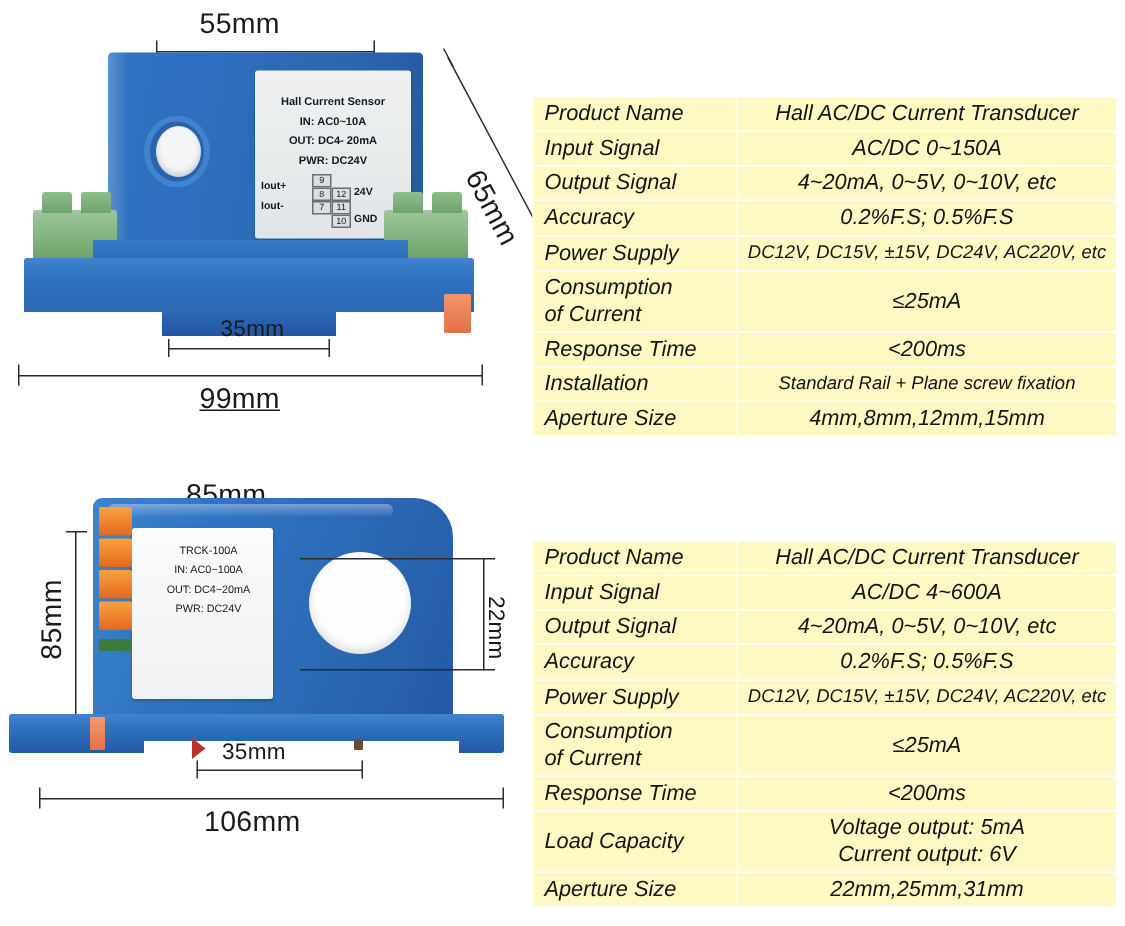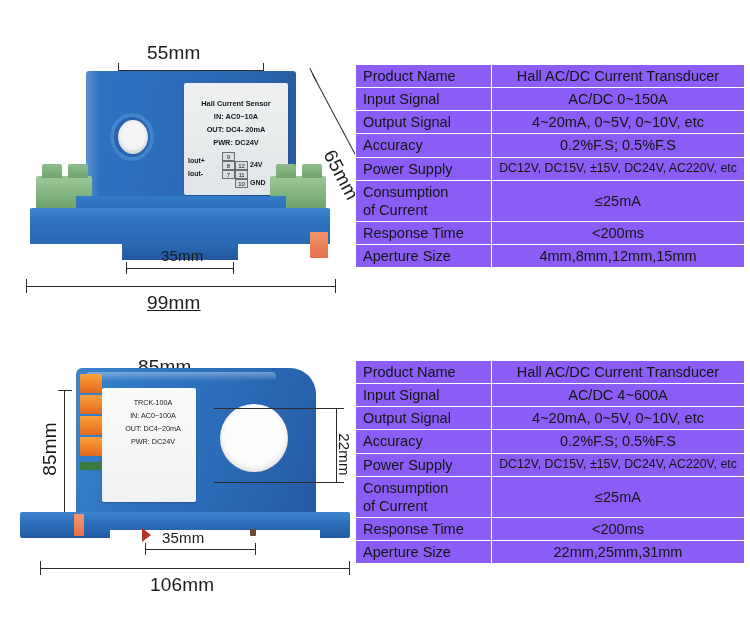--- a/index.html
+++ b/index.html
@@ -19,25 +19,24 @@
     position: absolute;
     left: 0;
     width: 750px;
   }
   #panel-1 { top: 0; height: 300px; }
   #panel-2 { top: 310px; height: 307px; }
 
   
   .figure {
     position: absolute;
-    left: 14px;
+    left: 0;
     top: 0;
     width: 350px;
     height: 100%;
-    margin-top: 36px;
   }
 
   
   .dim {
     position: absolute;
     font-family: "Liberation Sans", sans-serif;
     color: #1a1a1a;
     white-space: nowrap;
     letter-spacing: .2px;
   }
@@ -365,22 +364,23 @@
     border-radius: 1px;
   }
 
   
   .spec-table {
     position: absolute;
     top: 0;
     left: 355px;
     width: 390px;
     border-collapse: collapse;
-    background: #8b5cf6;
+    background: #fef9c3;
     table-layout: fixed;
+    font-style: italic;
   }
   .spec-table td {
     border: 1px solid #ffffff;
     color: #141414;
     padding: 2px 4px;
     vertical-align: middle;
     line-height: 1.25;
   }
   .spec-table td.k {
     width: 124px;
@@ -493,20 +493,24 @@
         </tr>
         <tr>
           <td class="k">Consumption<br>of Current</td>
           <td class="v">≤25mA</td>
         </tr>
         <tr>
           <td class="k">Response Time</td>
           <td class="v">&lt;200ms</td>
         </tr>
         <tr>
+          <td class="k">Installation</td>
+          <td class="v small">Standard Rail + Plane screw fixation</td>
+        </tr>
+        <tr>
           <td class="k">Aperture Size</td>
           <td class="v">4mm,8mm,12mm,15mm</td>
         </tr>
       </tbody>
   </table>
 </div>
 
 <div class="panel" id="panel-2">
 
   <div class="figure">
@@ -586,18 +590,22 @@
         </tr>
         <tr>
           <td class="k">Consumption<br>of Current</td>
           <td class="v">≤25mA</td>
         </tr>
         <tr>
           <td class="k">Response Time</td>
           <td class="v">&lt;200ms</td>
         </tr>
         <tr>
+          <td class="k">Load Capacity</td>
+          <td class="v">Voltage output: 5mA<br>Current output: 6V</td>
+        </tr>
+        <tr>
           <td class="k">Aperture Size</td>
           <td class="v">22mm,25mm,31mm</td>
         </tr>
       </tbody>
   </table>
 </div>
 
 </body></html>

